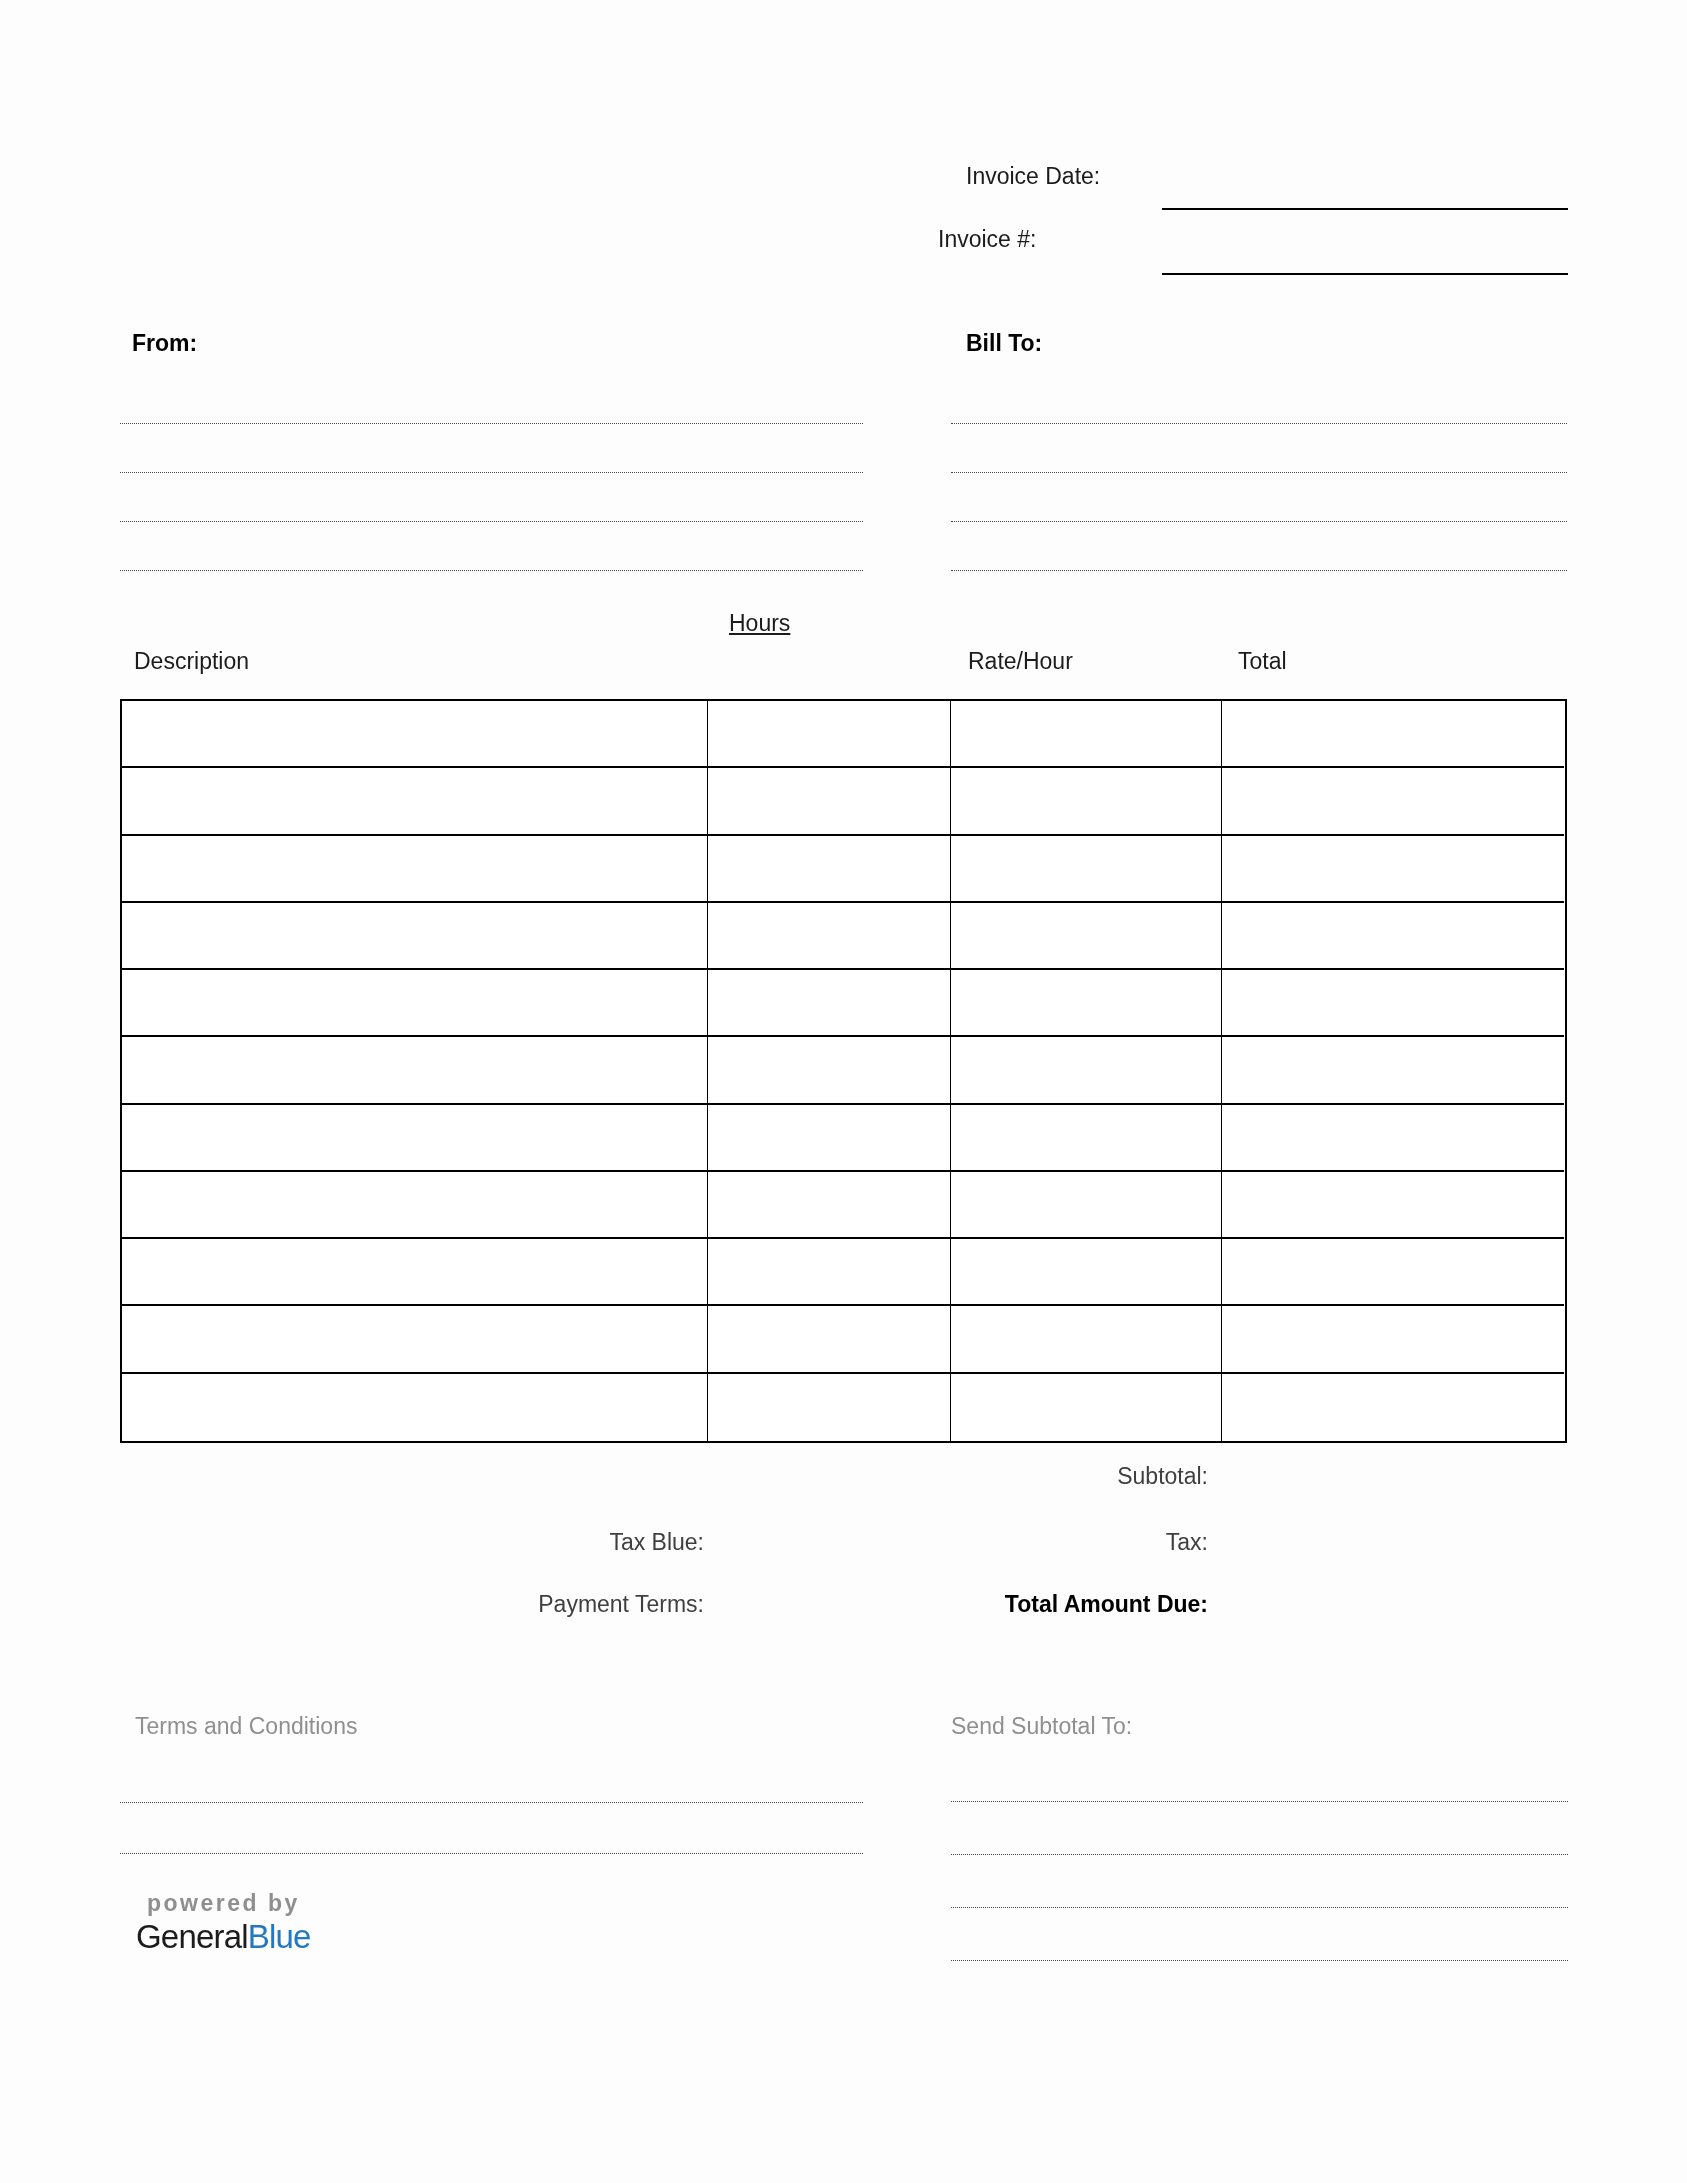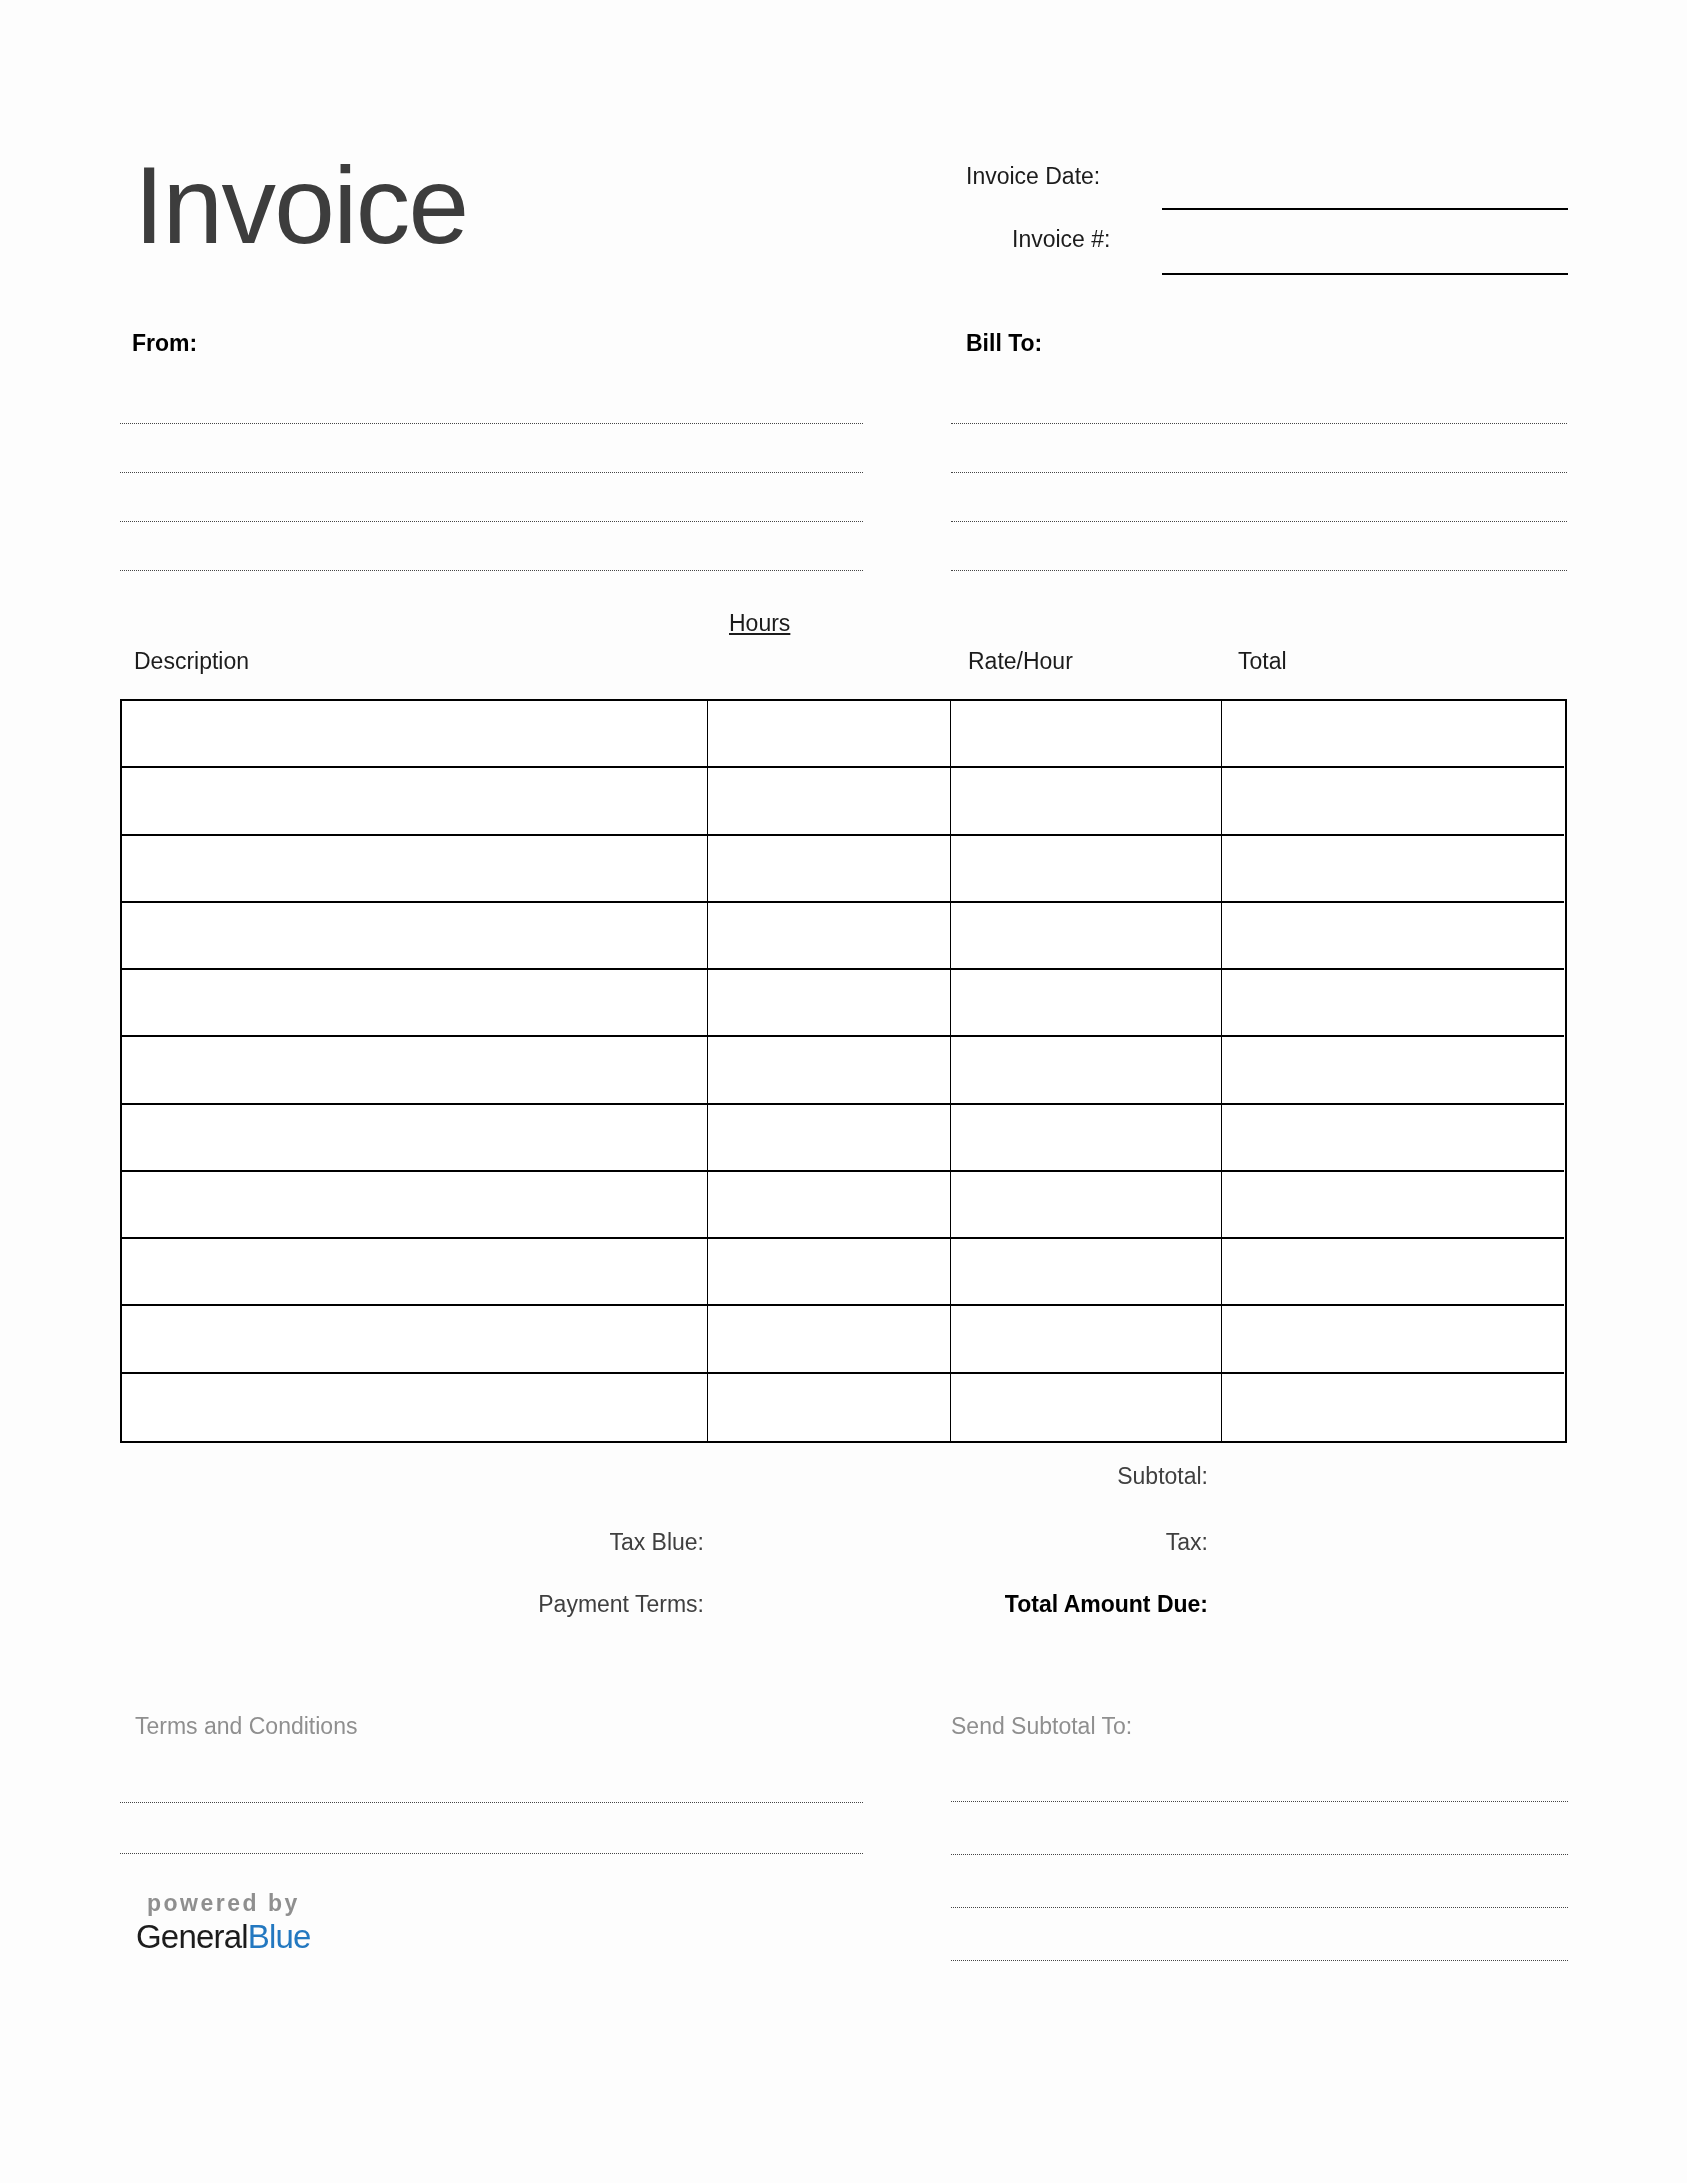--- a/index.html
+++ b/index.html
@@ -76,26 +76,25 @@
     letter-spacing:-0.8px;
   }
   .brand .brand-black{color:#1c1c1c;}
   .brand .brand-blue{color:var(--brand-blue);}
 </style>
 </head>
 <body>
 
 <div class="page">
 
-  <div class="abs doc-title" style="left:134px;top:151px;">Invoice</div>
 
   <div class="abs lbl" style="left:966px;top:165px;">Invoice Date:</div>
   <div class="solid-line" style="left:1162px;top:208px;width:406px;"></div>
 
-  <div class="abs lbl" style="left:1012px;top:228px;">Invoice #:</div>
+  <div class="abs lbl" style="left:938px;top:228px;">Invoice #:</div>
   <div class="solid-line" style="left:1162px;top:273px;width:406px;"></div>
 
   <div class="abs lbl lbl-bold" style="left:132px;top:332px;">From:</div>
   <div class="abs lbl lbl-bold" style="left:966px;top:332px;">Bill To:</div>
 
   <div class="dotted-group" id="from-lines" style="left:120px;top:423px;width:743px;">
       <div class="dotted-line"></div>
       <div class="dotted-line" style="margin-top: 48px;"></div>
       <div class="dotted-line" style="margin-top: 48px;"></div>
       <div class="dotted-line" style="margin-top: 48px;"></div>

